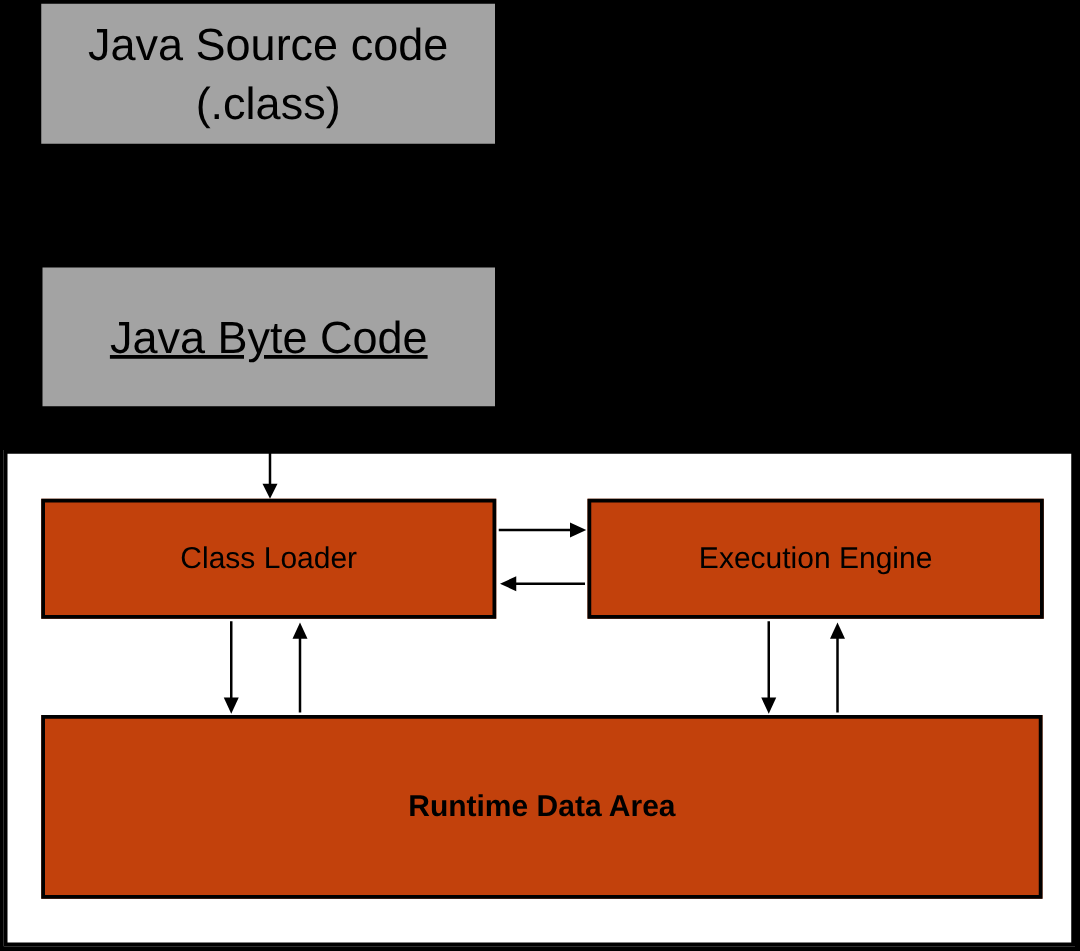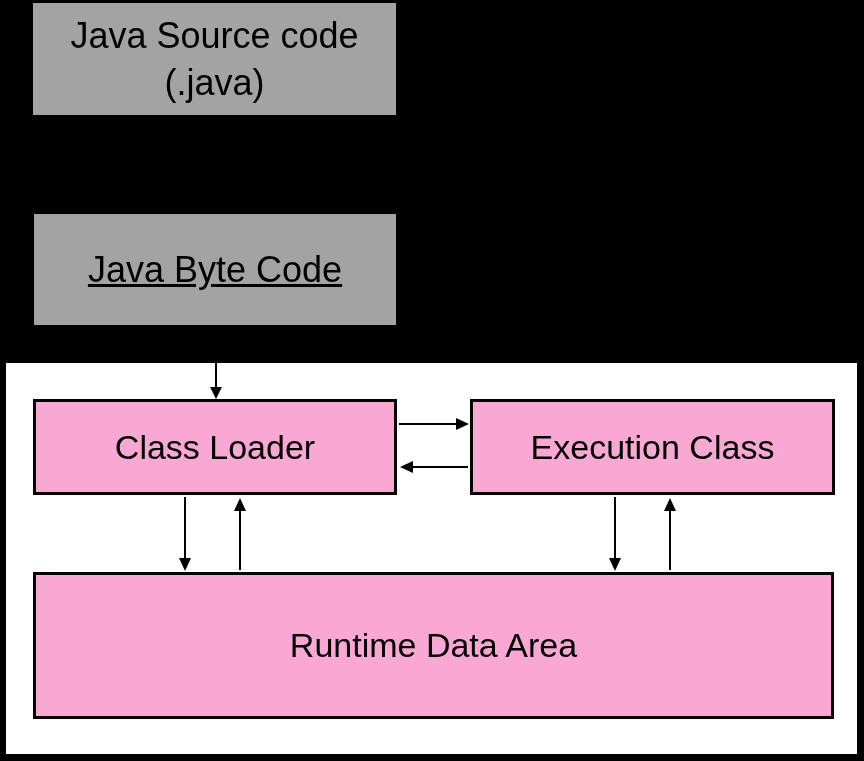--- a/index.html
+++ b/index.html
@@ -34,62 +34,62 @@
   
   #jvm-container {
     left: 3px; top: 360px;
     width: 857px; height: 397px;
     background: #ffffff;
     border: 3px solid #000000;
   }
 
   
   .component-box {
-    background: #f9a8d4;
+    background: #c2410c;
     border: 3px solid #000000;
     display: flex;
     align-items: center;
     justify-content: center;
     text-align: center;
-    font-size: 34px;
+    font-size: 24px;
   }
   #box-classloader { left: 33px;  top: 399px; width: 364px; height: 96px; }
   #box-execengine  { left: 470px; top: 399px; width: 365px; height: 96px; }
-  #box-runtime     { left: 33px;  top: 572px; width: 801px; height: 147px; }
+  #box-runtime     { left: 33px;  top: 572px; width: 801px; height: 147px; font-weight: bold; }
 
   
   #arrow-layer {
     position: absolute;
     left: 0; top: 0;
     width: 864px; height: 761px;
     pointer-events: none;
   }
   #arrow-layer line { stroke: #000000; stroke-width: 2; }
   #arrow-layer polygon { fill: #000000; }
 </style>
 </head>
 <body>
 
 <div class="abs file-box" id="box-source">
   <div>Java Source code</div>
-  <div>(.java)</div>
+  <div>(.class)</div>
 </div>
 
 <div class="abs file-box" id="box-bytecode">
   <div>Java Byte Code</div>
 </div>
 
 <div class="abs" id="jvm-container"></div>
 
 <div class="abs component-box" id="box-classloader">
   <span>Class Loader</span>
 </div>
 
 <div class="abs component-box" id="box-execengine">
-  <span>Execution Class</span>
+  <span>Execution Engine</span>
 </div>
 
 <div class="abs component-box" id="box-runtime">
   <span>Runtime Data Area</span>
 </div>
 
 <svg id="arrow-layer" viewBox="0 0 864 761" xmlns="http://www.w3.org/2000/svg">
 
   <g>
     <line x1="216" y1="326" x2="216" y2="389"></line>

